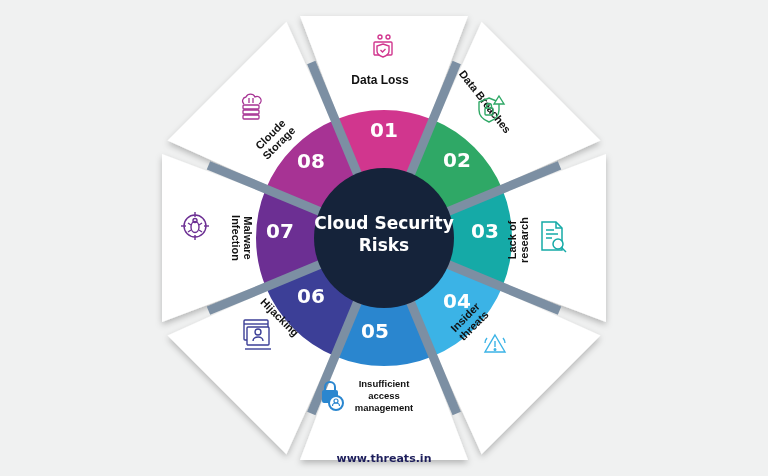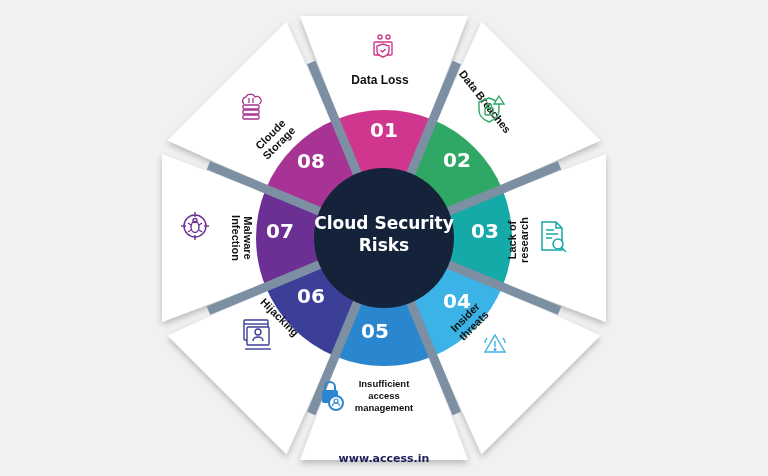--- a/index.html
+++ b/index.html
@@ -174,13 +174,13 @@
   <g transform="translate(240,94)" fill="none" stroke="#a73394" stroke-width="1.3">
     <path d="M4 10 a4 4 0 0 1 2 -7 a5 5 0 0 1 9 0 a4 4 0 0 1 4 7"></path>
     <rect x="3" y="11" width="16" height="4" rx="1"></rect>
     <rect x="3" y="16" width="16" height="4" rx="1"></rect>
     <rect x="3" y="21" width="16" height="4" rx="1"></rect>
     <line x1="9" y1="4" x2="9" y2="9"></line>
       <line x1="13" y1="4" x2="13" y2="9"></line>
   </g>
 </svg>
 
-<div class="footer">www.access.in</div>
+<div class="footer">www.threats.in</div>
 
 </body></html>

